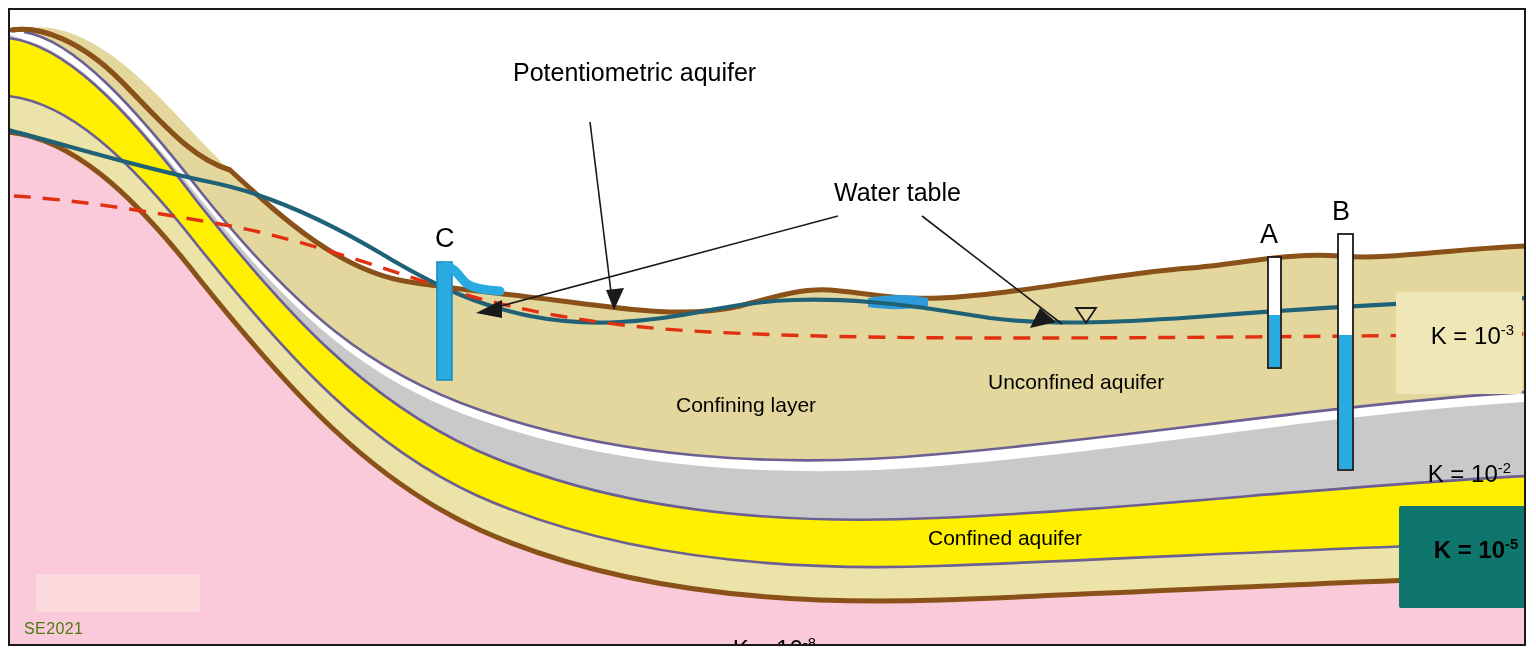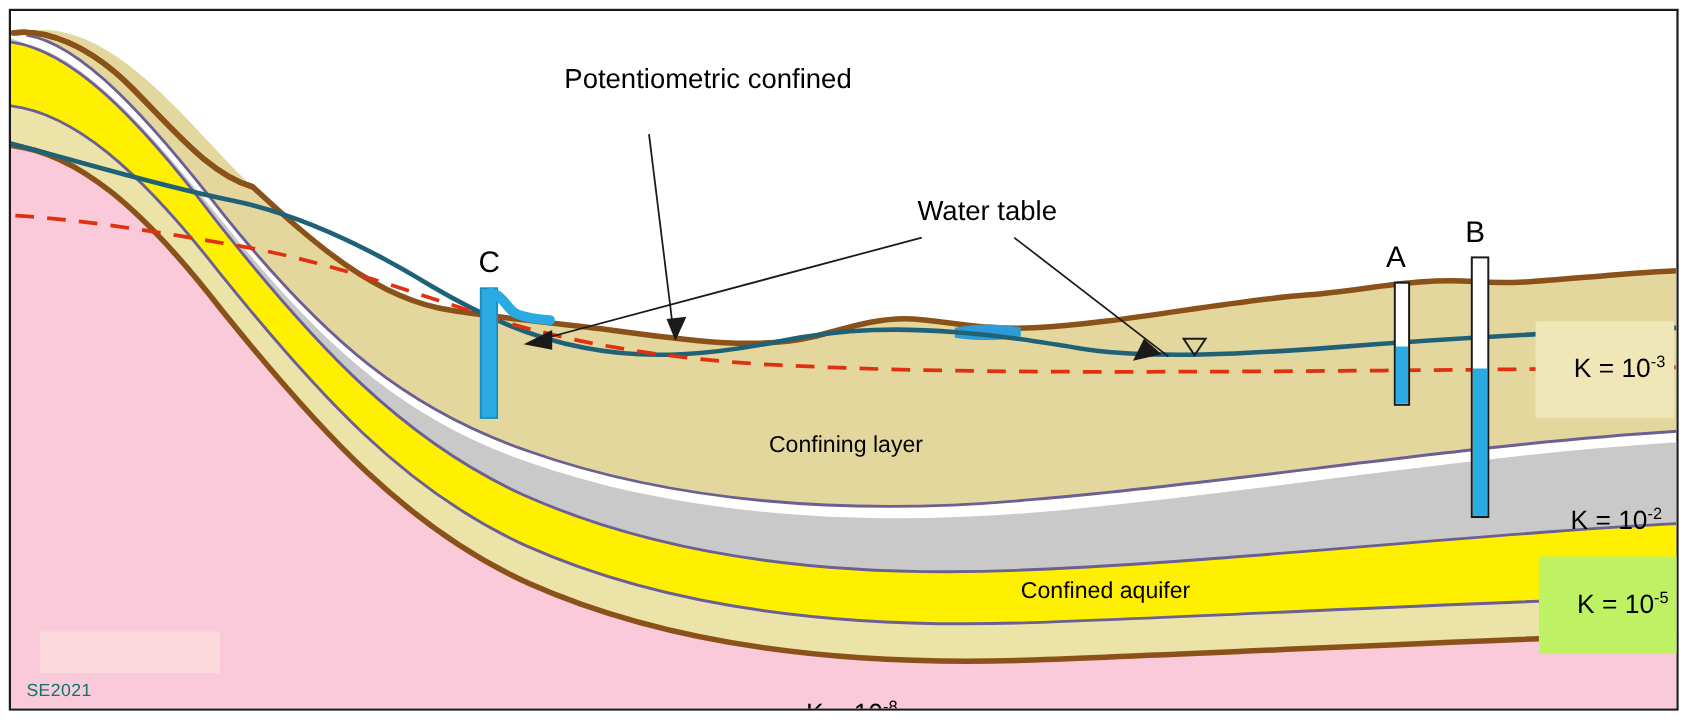--- a/index.html
+++ b/index.html
@@ -42,31 +42,31 @@
     font-size: 25px;
   }
   .unit-label {
     font-size: 21px;
   }
   .well-label {
     font-size: 27px;
   }
   .k-label {
     font-size: 24px;
-    padding: 2px 8px 3px 8px;
+    padding: 2px 8px 17px 8px;
     border-radius: 2px;
   }
   .k-label sup {
     font-size: 0.62em;
     vertical-align: super;
     line-height: 0;
   }
   .watermark {
     font-size: 16px;
-    color: #0f766e;
+    color: #4d7c0f;
     letter-spacing: 0.4px;
   }
   .watermark-box {
     position: absolute;
     background: #fbdede;
     opacity: 0.75;
   }
 </style>
 </head>
 <body>
@@ -166,45 +166,46 @@
     <g>
       <line x1="912" y1="206" x2="1052" y2="314" stroke="#1a1a1a" stroke-width="1.6"></line>
       <polygon points="1030,298 1046,312 1020,318" fill="#1a1a1a"></polygon>
     </g>
 
   </svg>
 
   <div class="watermark-box" style="left:26px; top:564px; width:164px; height:38px;"></div>
   <div class="lbl watermark" style="left:14px; top:610px;">SE2021</div>
 
-  <div class="lbl callout-label" style="left:503px; top:48px;">Potentiometric confined</div>
+  <div class="lbl callout-label" style="left:503px; top:48px;">Potentiometric aquifer</div>
 
   <div class="lbl callout-label" style="left:824px; top:168px;">Water table</div>
 
-
-  <div class="lbl unit-label" style="left:689px; top:383px;">Confining layer</div>
+  <div class="lbl unit-label" style="left:978px; top:360px;">Unconfined aquifer</div>
+
+  <div class="lbl unit-label" style="left:666px; top:383px;">Confining layer</div>
 
   <div class="lbl unit-label" style="left:918px; top:516px;">Confined aquifer</div>
 
   <div class="lbl well-label" style="left:425px; top:213px;">C</div>
 
   <div class="lbl well-label" style="left:1250px; top:209px;">A</div>
 
   <div class="lbl well-label" style="left:1322px; top:186px;">B</div>
 
   <div class="lbl k-label" style="left:1386px; top:282px; background:#efe7b8;">
     <span>K = 10</span><sup>-3</sup>
   </div>
 
 
   <div class="lbl k-label" style="left:1383px; top:420px;">
     <span>K = 10</span><sup>-2</sup>
   </div>
 
-  <div class="lbl k-label" style="left:1389px; top:496px; background:#bef264;">
+  <div class="lbl k-label" style="left:1389px; top:496px; background:#0f766e;font-weight:bold;">
     <span>K = 10</span><sup>-5</sup>
   </div>
 
   <div class="lbl k-label" style="left:688px; top:595px;">
     <span>K = 10</span><sup>-8</sup>
   </div>
 
 </div>
 
 </body></html>

